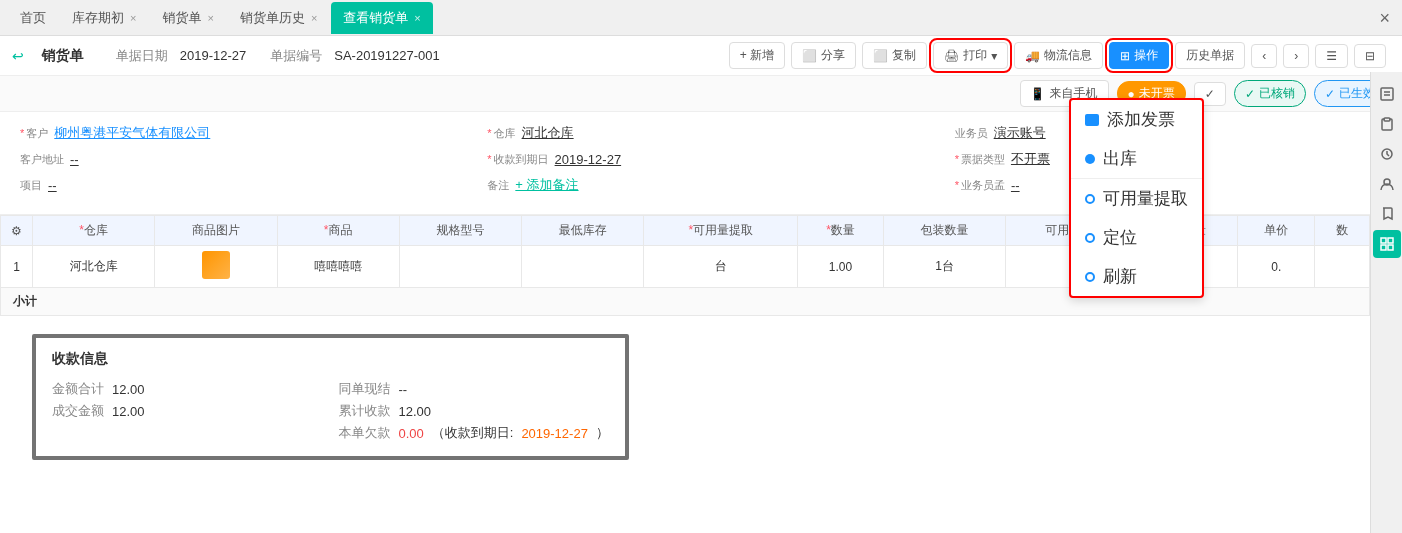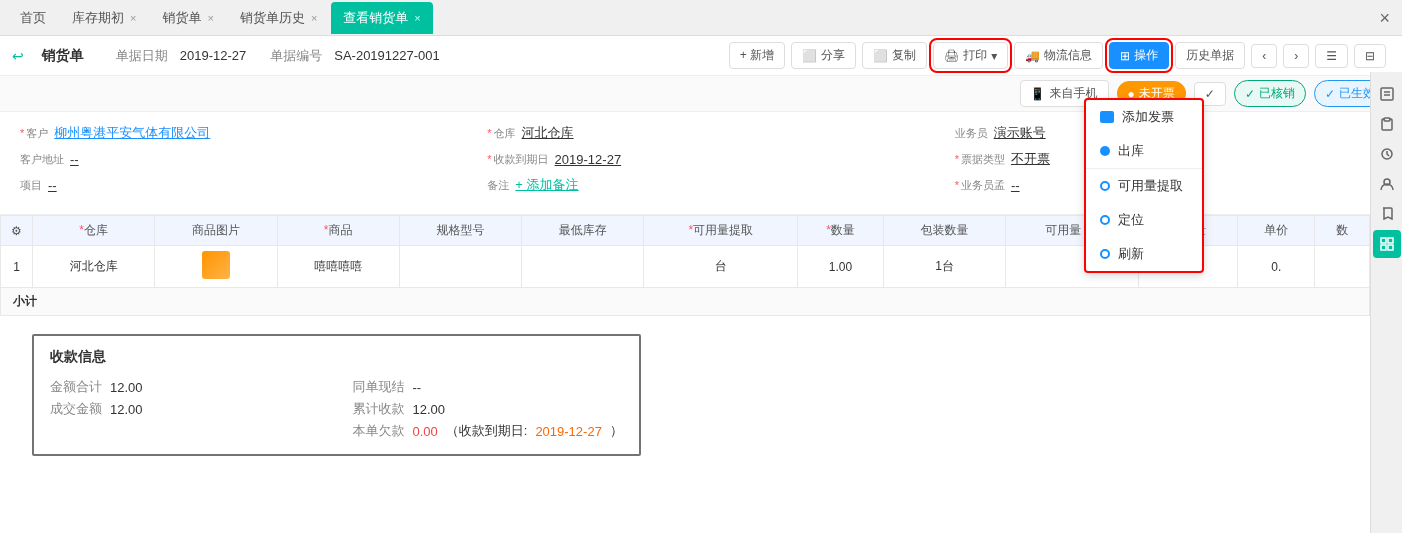--- a/index.html
+++ b/index.html
@@ -73,40 +73,40 @@
     .data-table td {
       border: 1px solid #e8e8e8; padding: 5px 8px;
       text-align: center; color: #333; background: #fff;
     }
     .data-table td.subtotal { background: #fafafa; font-weight: bold; }
     .settings-col { width: 32px; }
     .table-wrap { overflow-x: auto; }
 
     
     .payment-section {
-      border: 2px solid #737373; margin: 10px 16px; padding: 12px 16px;
+      border: 4px solid #737373; margin: 10px 16px; padding: 12px 16px;
       border-radius: 2px; background: #fff; display: inline-block; min-width: 480px;
     }
     .payment-title { font-weight: bold; font-size: 14px; margin-bottom: 10px; }
-    .payment-grid { display: grid; grid-template-columns: 1fr 1fr; gap: 4px 32px; }
+    .payment-grid { display: grid; grid-template-columns: 1fr 1fr; gap: 4px 16px; }
     .payment-row { display: flex; align-items: center; gap: 8px; padding: 2px 0; }
     .payment-label { color: #888; white-space: nowrap; }
     .payment-value { color: #333; }
     .payment-value.red { color: #ef4444; }
 
     
     .dropdown-menu {
       position: absolute; background: #fff; border: 1px solid #ddd;
       box-shadow: 0 3px 10px rgba(0,0,0,0.15); border-radius: 4px;
       z-index: 1000; min-width: 120px;
       top: 68px; right: 200px;
     }
     .dropdown-item {
       display: flex; align-items: center; gap: 8px; padding: 8px 14px;
-      cursor: pointer; font-size: 13px; color: #333; white-space: nowrap;
+      cursor: pointer; font-size: 17px; color: #333; white-space: nowrap;
     }
     .dropdown-item .icon-rect { width: 14px; height: 12px; background: #1890ff; border-radius: 2px; display: inline-block; }
     .dropdown-item .icon-circle { width: 10px; height: 10px; border-radius: 50%; background: #1890ff; display: inline-block; }
     .dropdown-item .icon-circle-outline { width: 10px; height: 10px; border-radius: 50%; border: 2px solid #1890ff; display: inline-block; }
     .dropdown-divider { height: 1px; background: #eee; }
     .dropdown-highlight { border: 2px solid red; }
 
     
     .right-sidebar {
       position: absolute; right: 0; top: 36px; bottom: 0;

